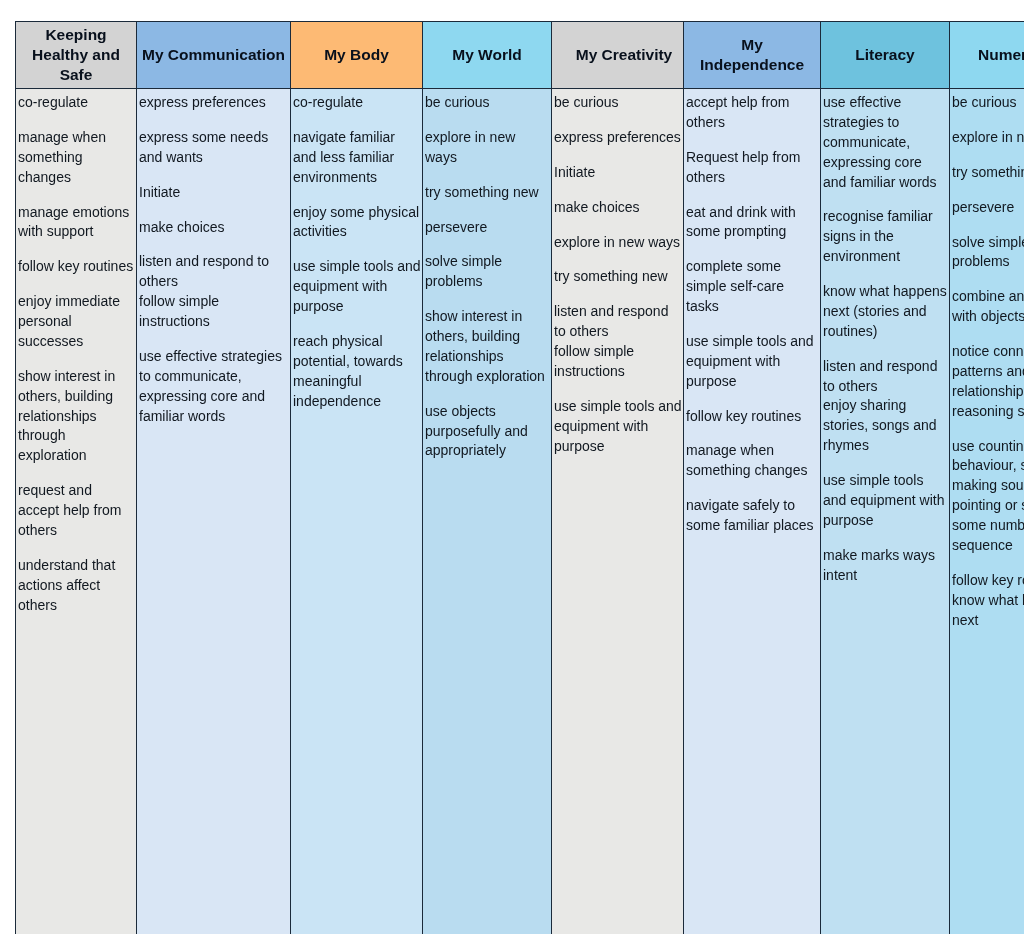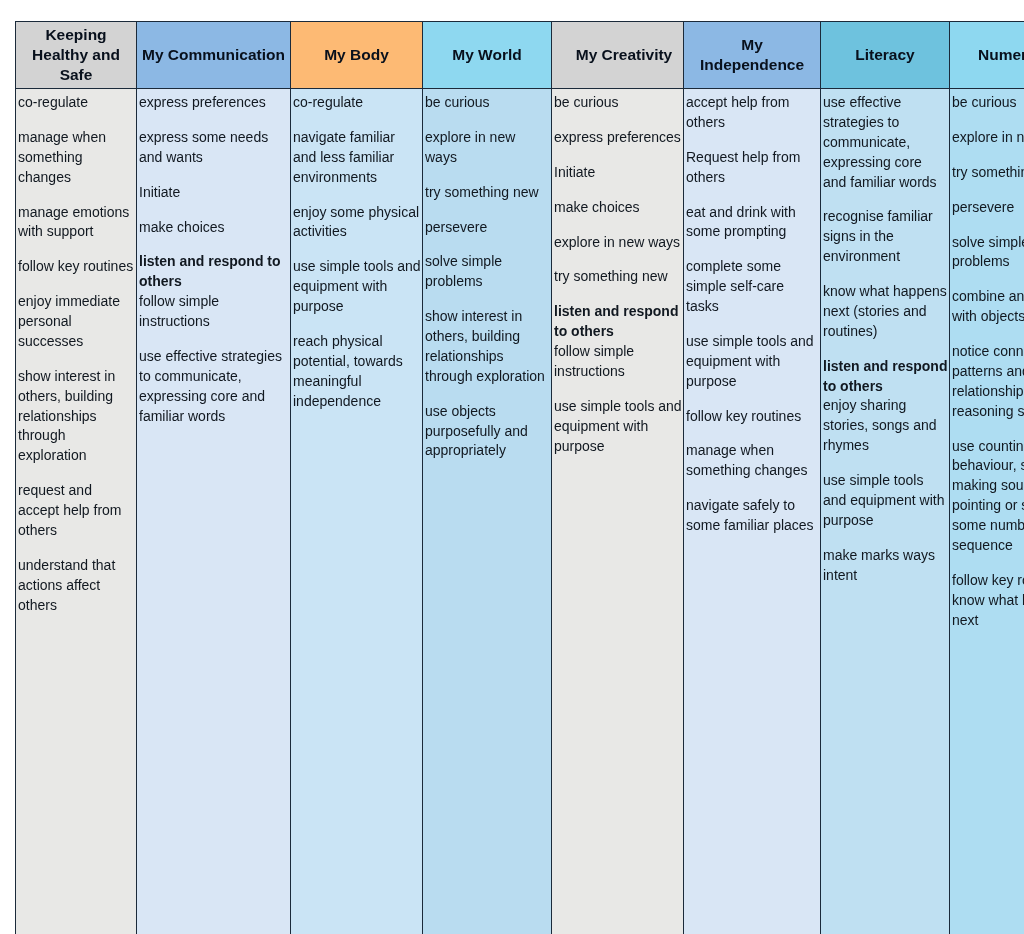--- a/index.html
+++ b/index.html
@@ -55,21 +55,20 @@
     padding: 0;
     list-style: none;
     white-space: nowrap;
   }
   .cell-list li {
     white-space: normal;
     margin: 0 0 15px 0;
   }
   .cell-list li.tight {
     margin-bottom: 0;
-    font-weight: bold;
   }
   .cell-list li:last-child {
     margin-bottom: 0;
   }
   
   .c0 { width: 114px; }
   .c1 { width: 147px; }
   .c2 { width: 125px; }
   .c3 { width: 122px; }
   .c4 { width: 112px; }

